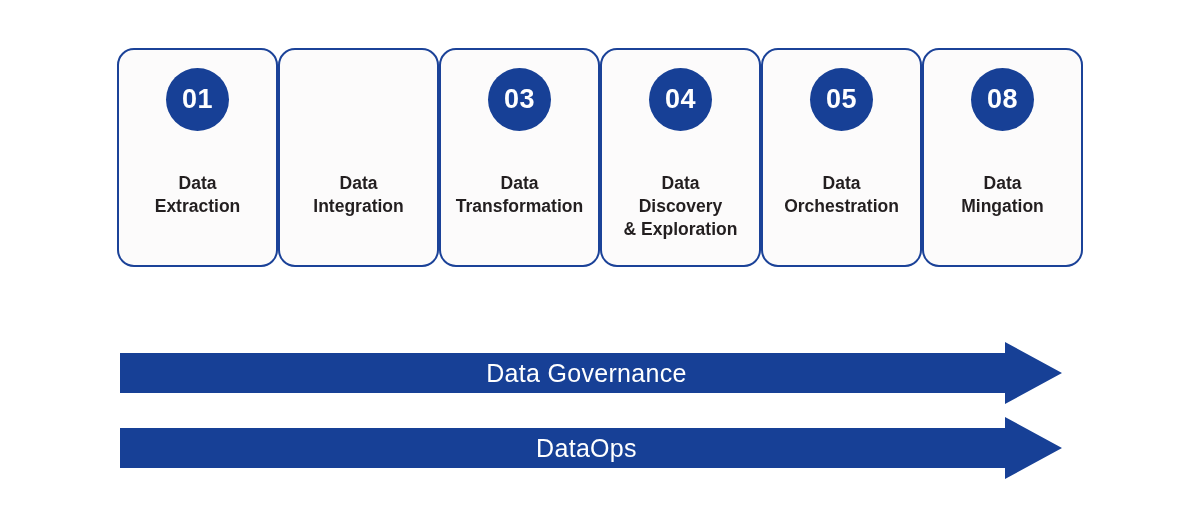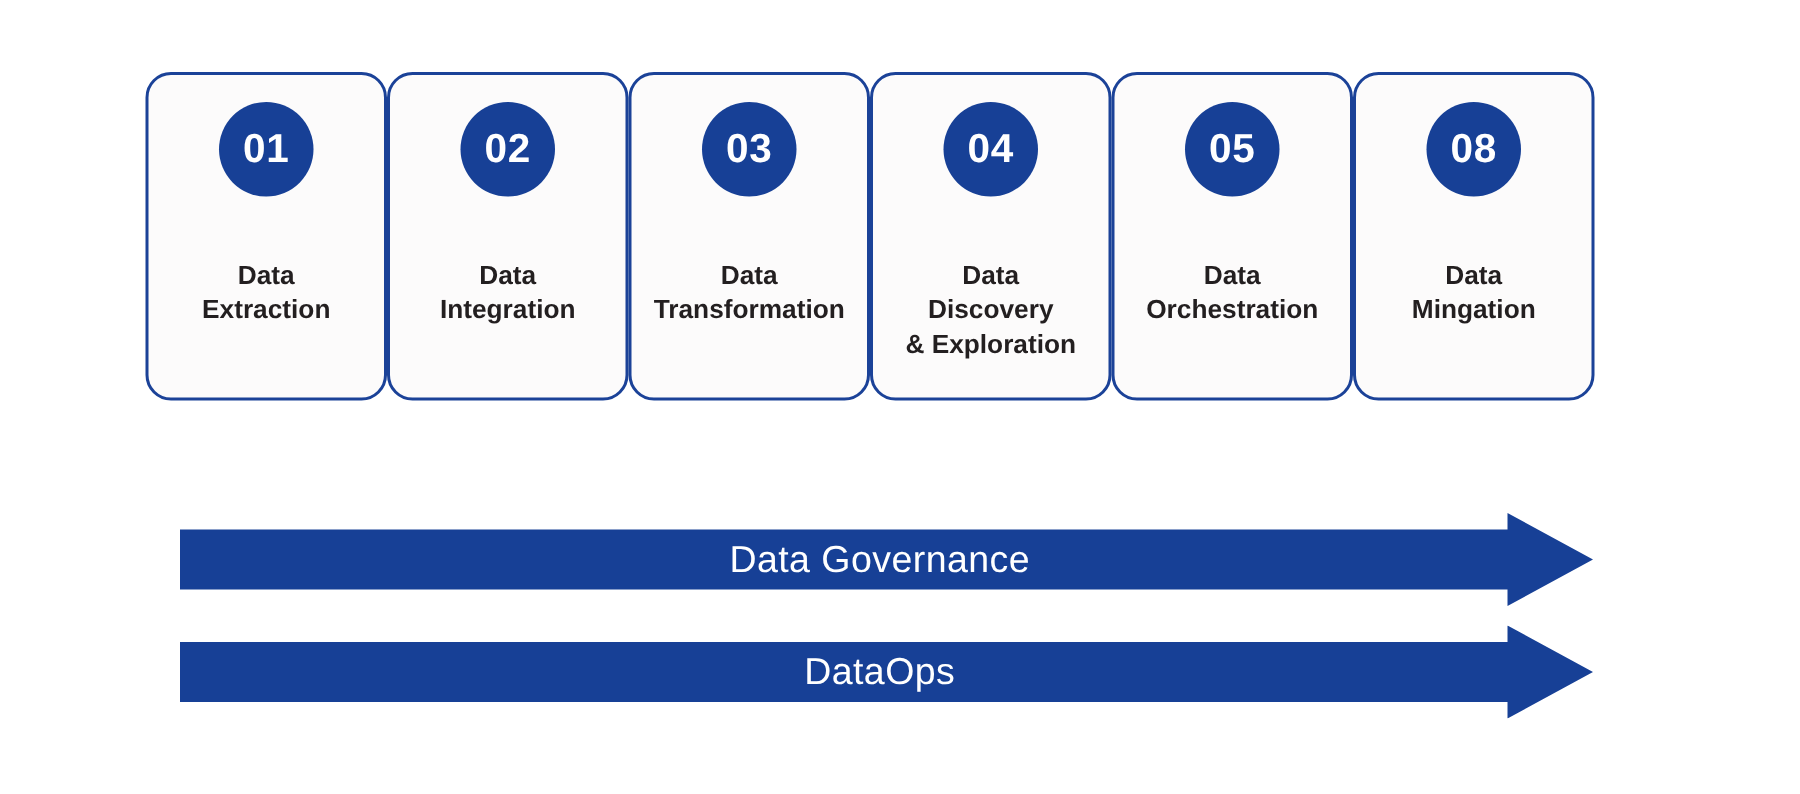--- a/index.html
+++ b/index.html
@@ -24,21 +24,21 @@
 
   
   .steps-row {
     position: absolute;
     left: 97px;
     top: 48px;
     width: 1006px;
     height: 219px;
     display: flex;
     flex-direction: row;
-    justify-content: flex-start;
+    justify-content: center;
   }
 
   .step-card {
     box-sizing: border-box;
     width: 161px;
     height: 219px;
     background: #fcfbfb;
     border: 2px solid #1b4298;
     border-radius: 17px;
     display: flex;
@@ -117,21 +117,20 @@
 
   <div class="steps-row">
 
     <div class="step-card">
       <div class="step-badge">01</div>
       <div class="step-label">Data
 Extraction</div>
     </div>
 
     <div class="step-card">
-      <div class="step-badge">02</div>
       <div class="step-label">Data
 Integration</div>
     </div>
 
     <div class="step-card">
       <div class="step-badge">03</div>
       <div class="step-label">Data
 Transformation</div>
     </div>
 

